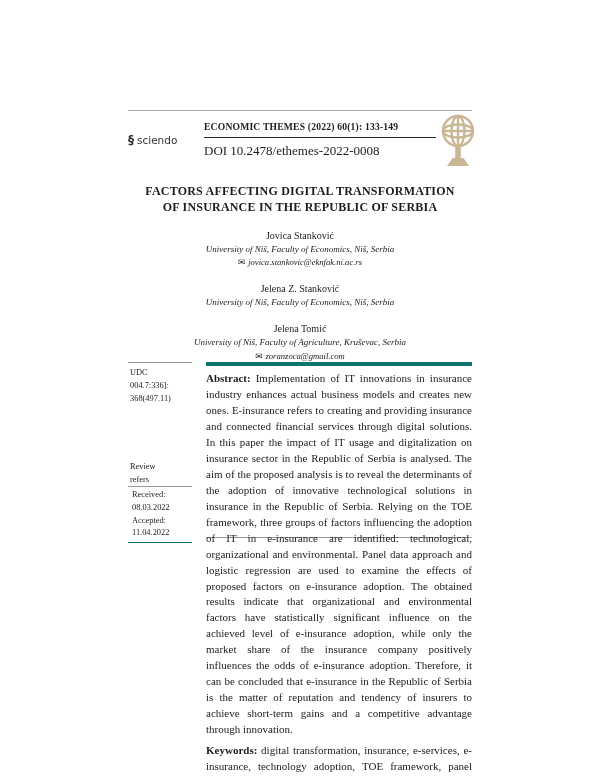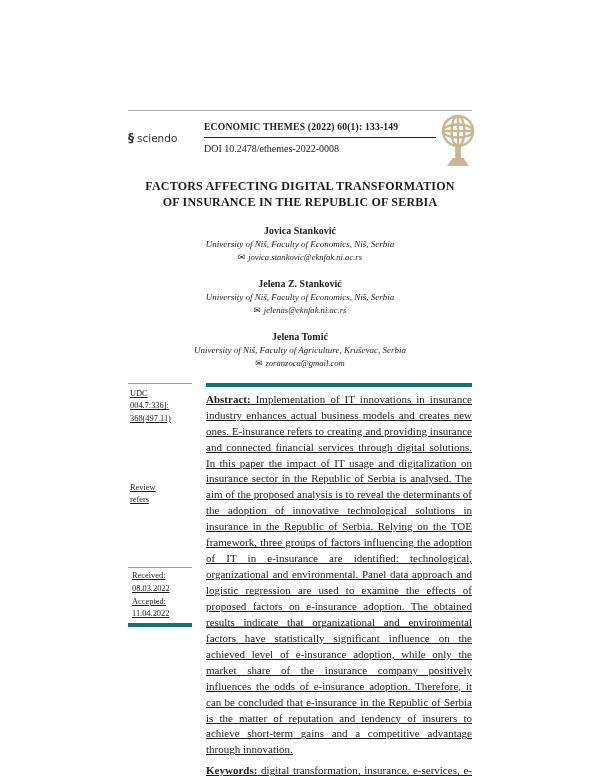--- a/index.html
+++ b/index.html
@@ -8,40 +8,40 @@
   .page{position:absolute;left:128px;top:110px;width:344px;border-top:1px solid #a9a9a9;}
 
   
   .header{position:relative;display:flex;align-items:center;padding:10px 0 12px;}
   .logo{width:76px;font-family:"DejaVu Sans","Liberation Sans",sans-serif;
         font-size:10.5px;color:#333;display:flex;align-items:center;gap:3px;}
   .logo-glyph{font-weight:bold;font-size:12px;}
   .header-center{flex:1;text-align:left;margin-right:36px;}
   .journal-line{font-weight:bold;font-size:9.6px;letter-spacing:0.2px;
                 border-bottom:1.2px solid #222;padding-bottom:5px;}
-  .doi-line{font-size:10px;padding-top:5px;}
+  .doi-line{font-size:13px;padding-top:5px;}
   .globe{position:absolute;right:-6px;top:1px;width:40px;height:56px;}
 
   
   .title{margin-top:13px;text-align:center;font-weight:bold;font-size:12px;
          line-height:1.33;letter-spacing:0.2px;}
   .author-block{margin-top:12px;text-align:center;}
-  .author-name{font-weight:bold;font-size:10px;line-height:1.5;}
+  .author-name{font-weight:normal;font-size:10px;line-height:1.5;}
   .author-aff{font-style:italic;font-size:9px;line-height:1.5;text-align:center;}
   .author-email{font-style:italic;font-size:8.6px;line-height:1.45;}
   .author-email a{color:#1c1c1c;text-decoration:none;}
   .env{font-style:normal;font-size:8.6px;margin-right:3px;}
 
   
-  .cols{display:flex;margin-top:13px;height:244px;text-decoration:underline;}
+  .cols{display:flex;height:176px;}
   .col-left{width:64px;border-top:1px solid #9a9a9a;padding-top:4px;
             font-size:8.4px;line-height:1.5;display:flex;flex-direction:column;}
   .udc div{padding-left:2px;}
   .review{margin-top:56px;padding-left:2px;}
-  .received{margin-top:auto;border-top:1px solid #9a9a9a;border-bottom:4px solid #0f766e;
+  .received{margin-top:auto;border-top:1px solid #9a9a9a;border-bottom:1px solid #0f766e;
             padding:2px 0 2px 4px;}
   .col-right{flex:1;margin-left:14px;border-top:4px solid #0f766e;
              border-bottom:1px solid #9a9a9a;padding:5px 0 5px;font-size:11px;}
   .abstract{text-align:justify;line-height:1.45;}
   .keywords{margin-top:5px;text-align:justify;line-height:1.45;}
   .jel{margin-top:2px;line-height:1.45;}
   .b{font-weight:bold;}
 
   .globe-svg{stroke:#c9b695;fill:none;stroke-width:2.4;}
   .globe-fill{fill:#c9b695;stroke:none;}
@@ -85,21 +85,20 @@
 
     <div class="author-block">
       <div class="author-name">Jovica Stanković</div>
       <div class="author-aff">University of Niš, Faculty of Economics, Niš, Serbia</div>
       <div class="author-email"><span class="env">✉</span><a href="#">jovica.stankovic@eknfak.ni.ac.rs</a></div>
     </div>
 
     <div class="author-block">
       <div class="author-name">Jelena Z. Stanković</div>
       <div class="author-aff">University of Niš, Faculty of Economics, Niš, Serbia</div>
-      <div class="author-email"><span class="env">✉</span><a href="#">jelenas@eknfak.ni.ac.rs</a></div>
     </div>
 
     <div class="author-block">
       <div class="author-name">Jelena Tomić</div>
       <div class="author-aff">University of Niš, Faculty of Agriculture, Kruševac, Serbia</div>
       <div class="author-email"><span class="env">✉</span><a href="#">zoranzoca@gmail.com</a></div>
     </div>
 
     <div class="cols">
 

